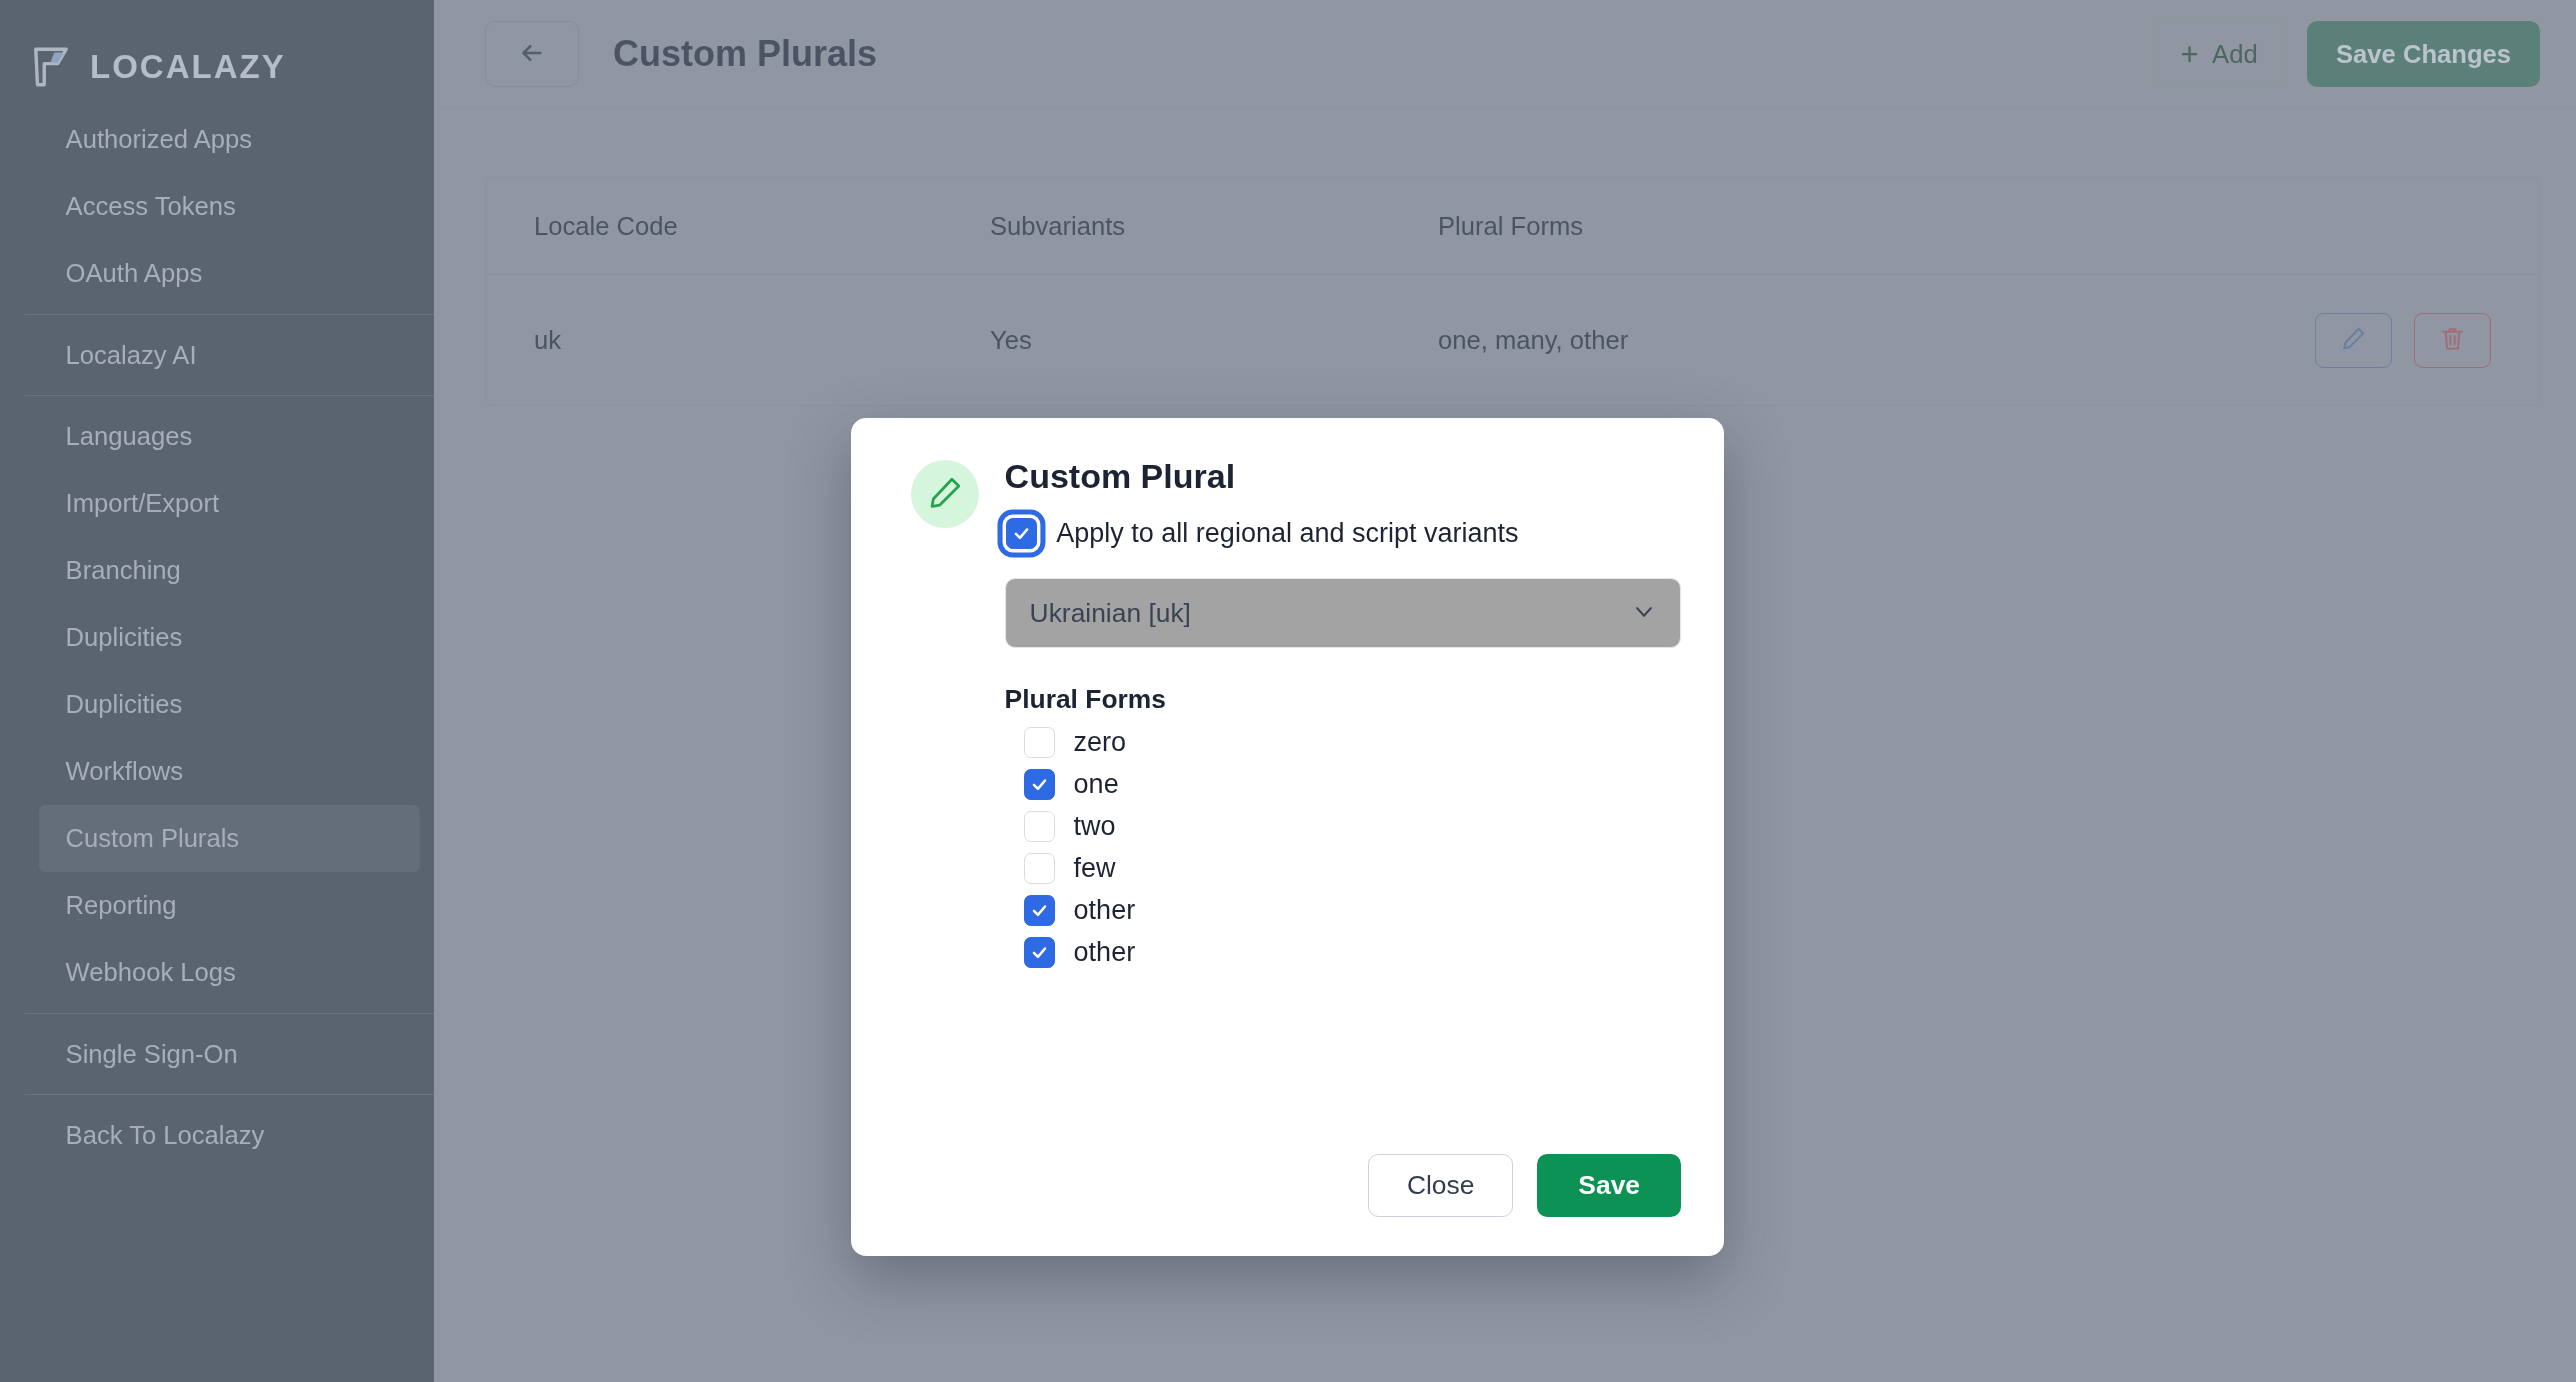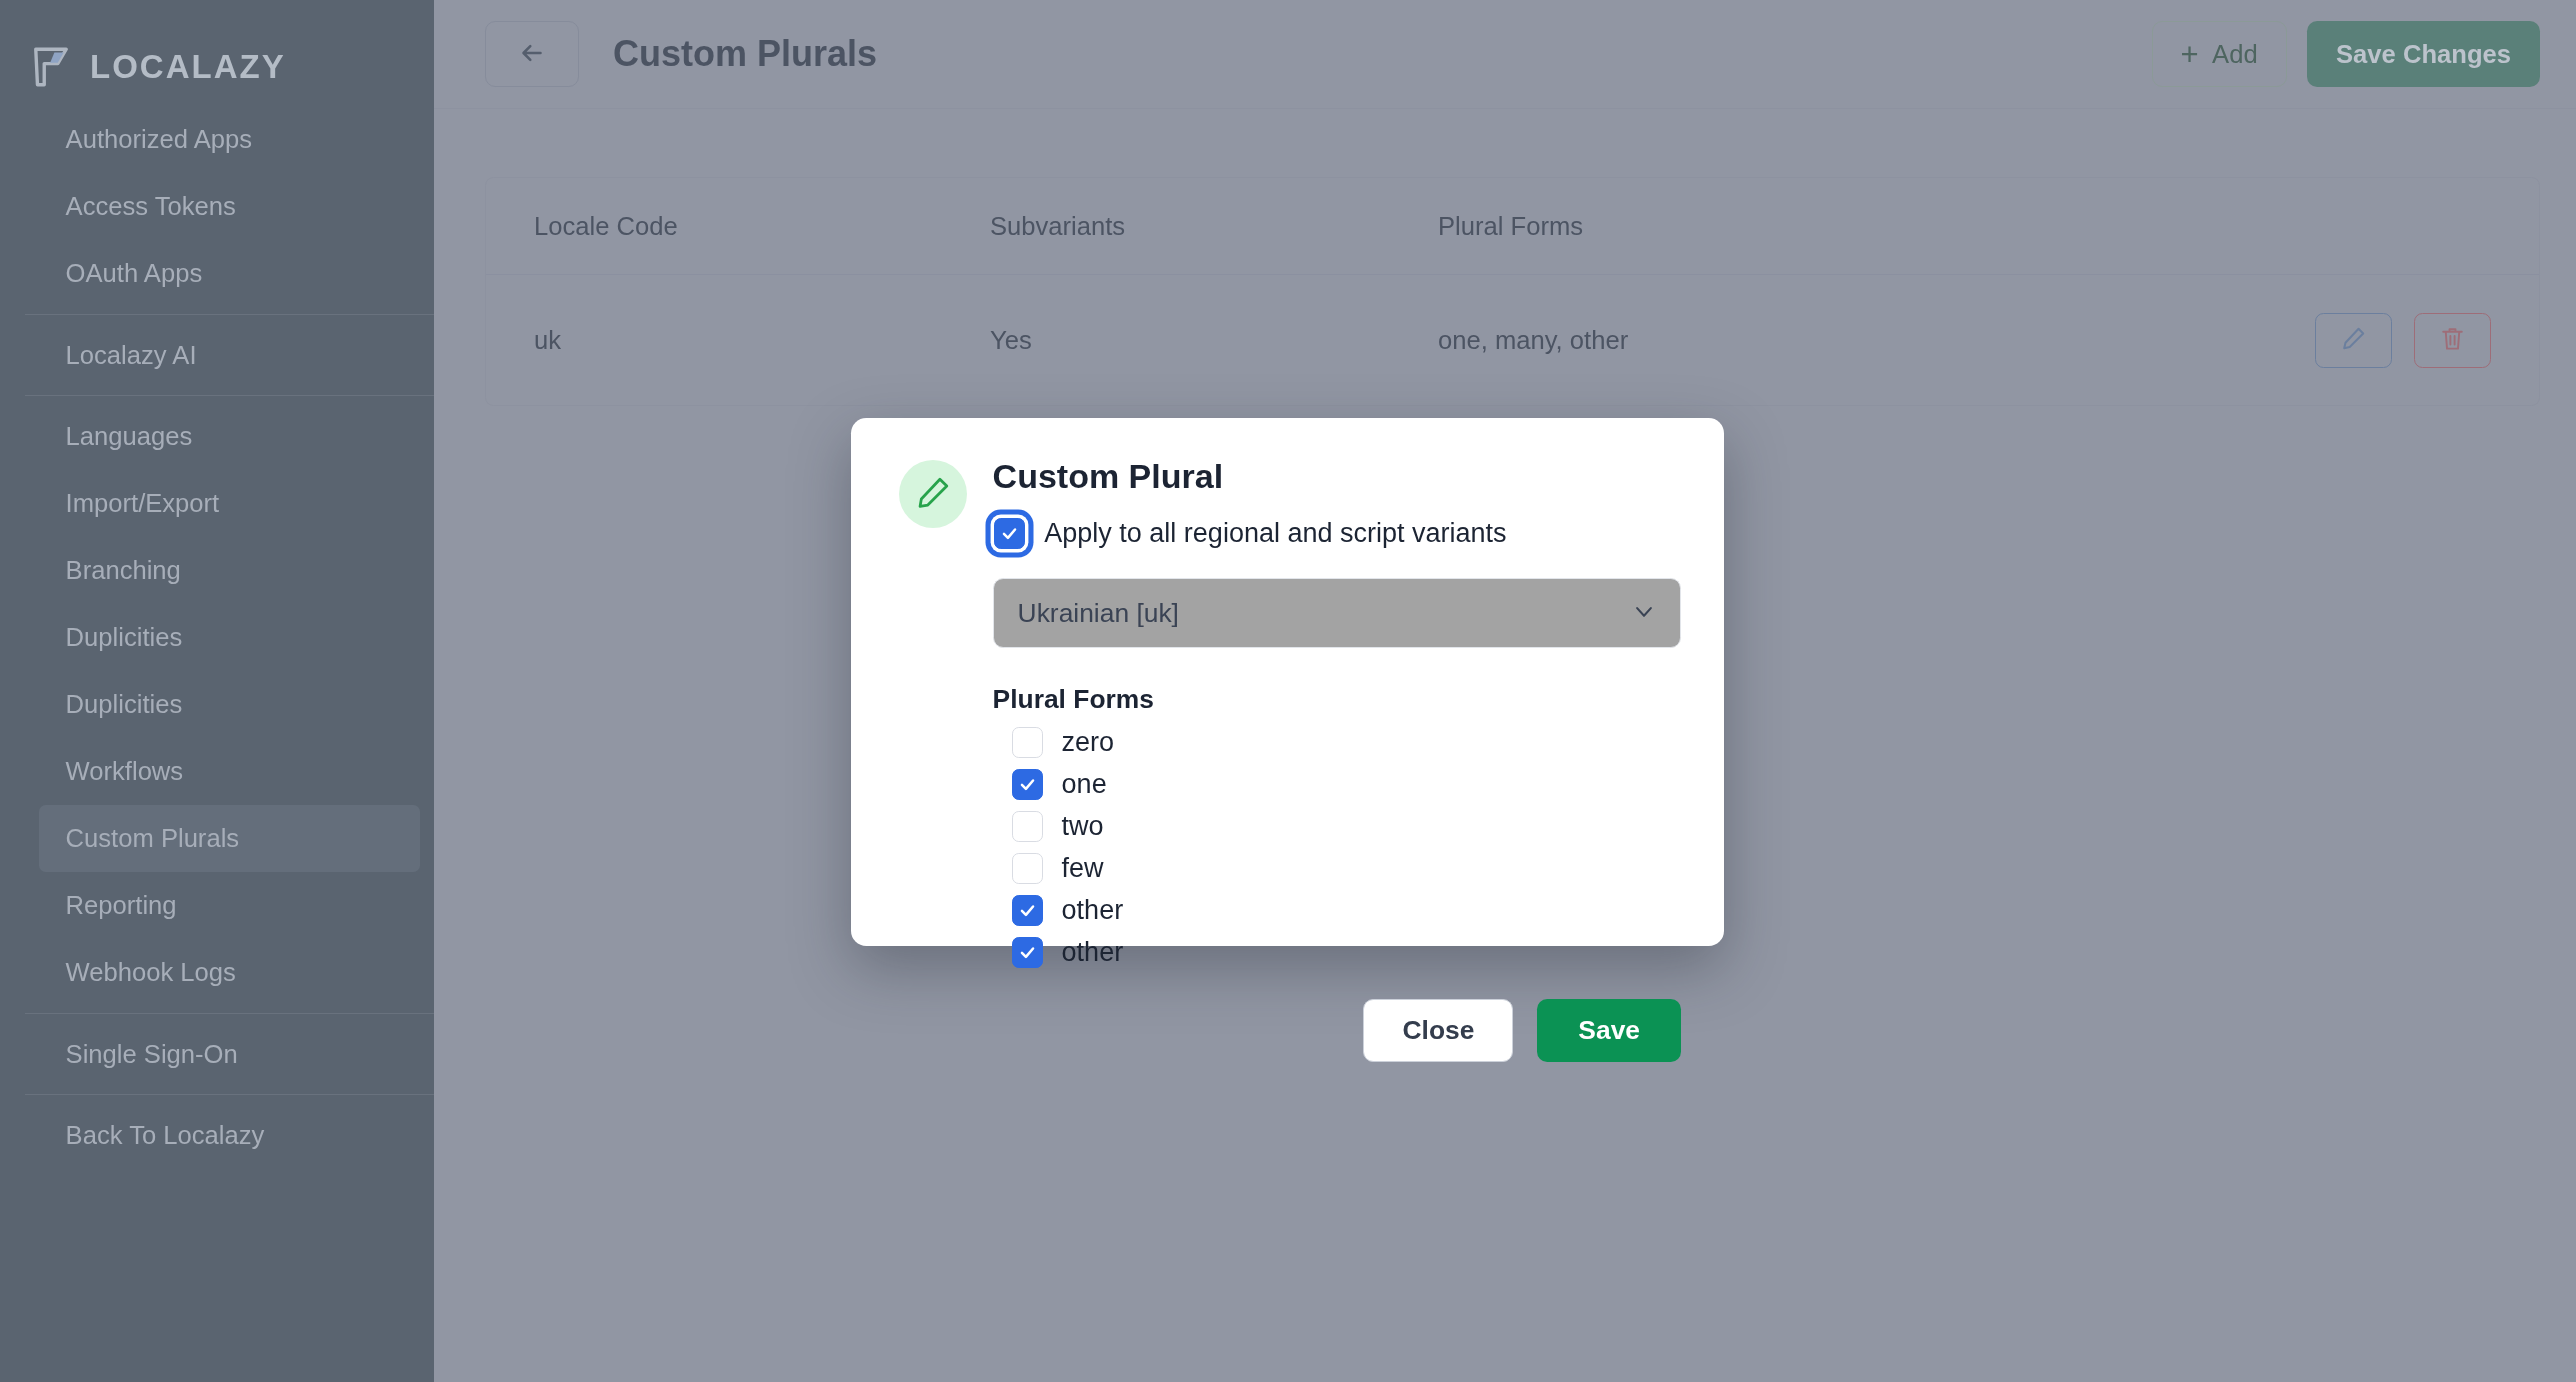--- a/index.html
+++ b/index.html
@@ -180,25 +180,25 @@
     position: absolute;
     inset: 0;
     background: transparent;
   }
 
   .modal {
     position: absolute;
     left: 851px;
     top: 418px;
     width: 873px;
-    height: 528px;
+    height: 838px;
     background: #ffffff;
     border-radius: 15.3px;
     box-shadow: 0 22px 60px rgba(30,36,48,0.34);
-    padding: 39px 43px 0 48px;
+    padding: 39px 43px 0 60px;
     display: flex;
     flex-direction: column;
     gap: 20px;
   }
 
   .modal-top {
     display: flex;
     align-items: flex-start;
     gap: 25.6px;
   }
@@ -311,21 +311,21 @@
   }
 
   .btn-close {
     height: 63px;
     padding: 0 38px;
     border: 0.9px solid #ccd1da;
     border-radius: 10.2px;
     background: #fff;
     color: #343d4d;
     font-size: 26.4px;
-    font-weight: bold;
+    font-weight: normal;
     cursor: pointer;
   }
   .btn-save {
     height: 63px;
     padding: 0 41px;
     border: none;
     border-radius: 10.2px;
     background: #0f9d58;
     background: #0b9254;
     color: #fff;

